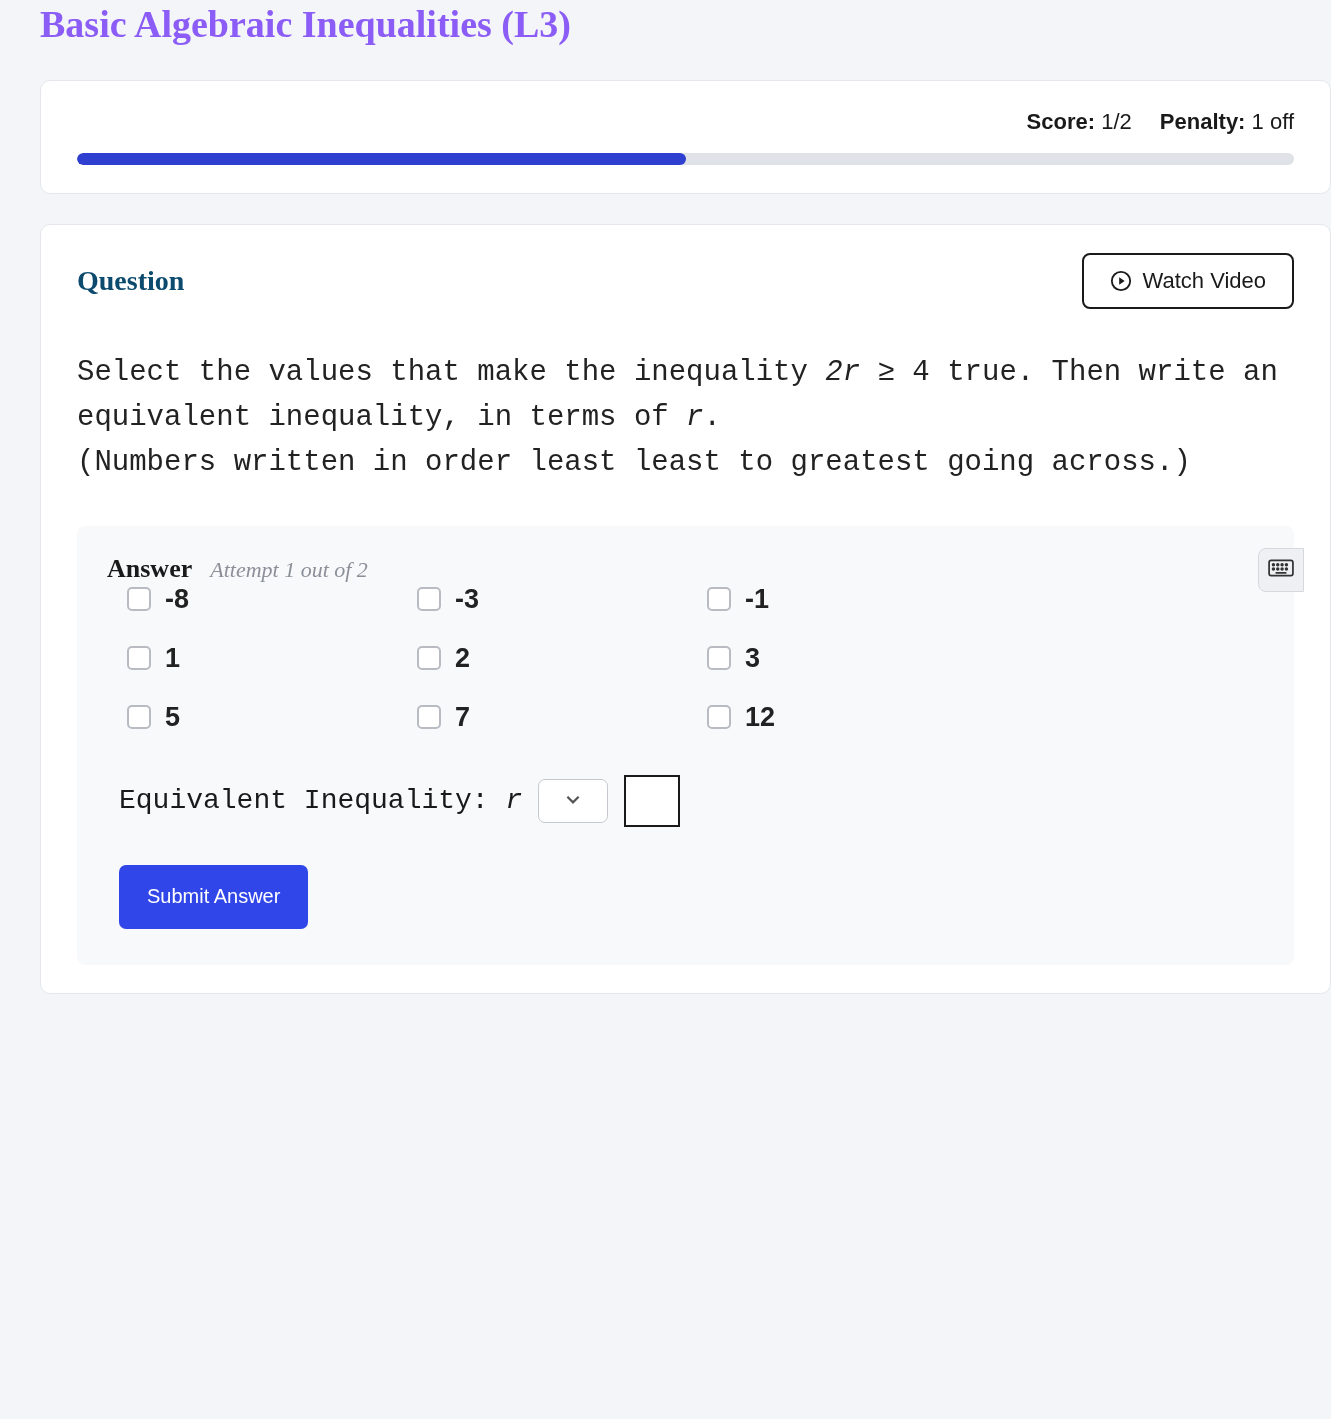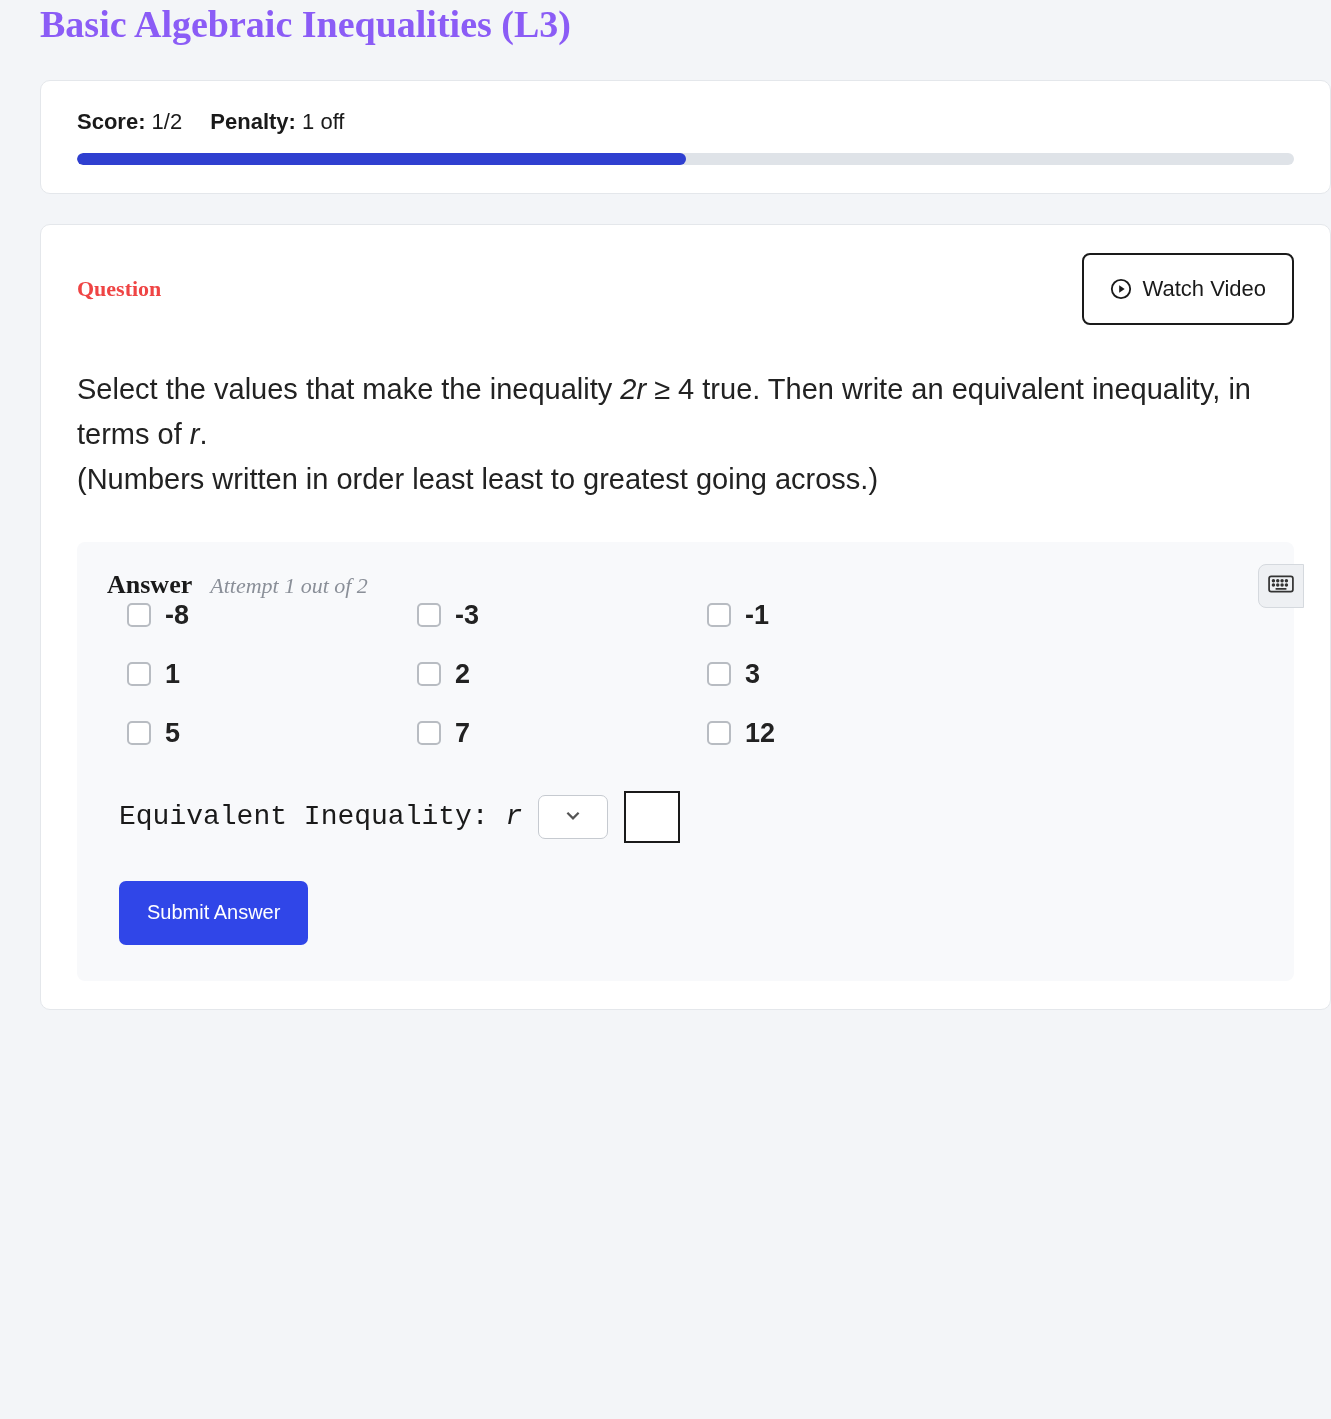--- a/index.html
+++ b/index.html
@@ -29,20 +29,21 @@
     border-radius: 10px;
     padding: 28px 36px;
     margin-bottom: 30px;
   }
 
   
   .score-line {
     font-size: 22px;
     font-weight: 400;
     margin-bottom: 18px;
+    text-align: right;
   }
   .score-line .lbl { font-weight: 700; }
   .score-line .penalty-group { margin-left: 22px; }
   .progress-track {
     width: 100%;
     height: 12px;
     background: #dfe3e8;
     border-radius: 6px;
     overflow: hidden;
   }
@@ -56,50 +57,50 @@
   
   .question-header {
     display: flex;
     align-items: center;
     justify-content: space-between;
     margin-bottom: 42px;
   }
   .question-heading {
     font-family: Georgia, "Times New Roman", serif;
     font-weight: 700;
-    font-size: 22px;
-    color: #ef4444;
+    font-size: 28px;
+    color: #0c4a6e;
   }
   .header-buttons {
     display: flex;
     gap: 20px;
   }
   .outline-btn {
     display: inline-flex;
     align-items: center;
     justify-content: center;
     gap: 10px;
     border: 2px solid #1a1a1a;
     background: #ffffff;
     border-radius: 8px;
-    height: 72px;
+    height: 56px;
     padding: 0 26px;
     font-size: 22px;
     color: #1a1a1a;
     cursor: pointer;
     font-family: inherit;
   }
   .play-icon {
     width: 22px;
     height: 22px;
     flex: 0 0 22px;
   }
 
   .question-text {
-    font-family: Liberation Sans, sans-serif;
+    font-family: Liberation Mono, monospace;
     font-size: 29px;
     line-height: 1.55;
     color: #222;
     margin-bottom: 40px;
   }
   .math-var { font-style: italic; }
 
   
   .answer-panel {
     background: #f8f9fb;

